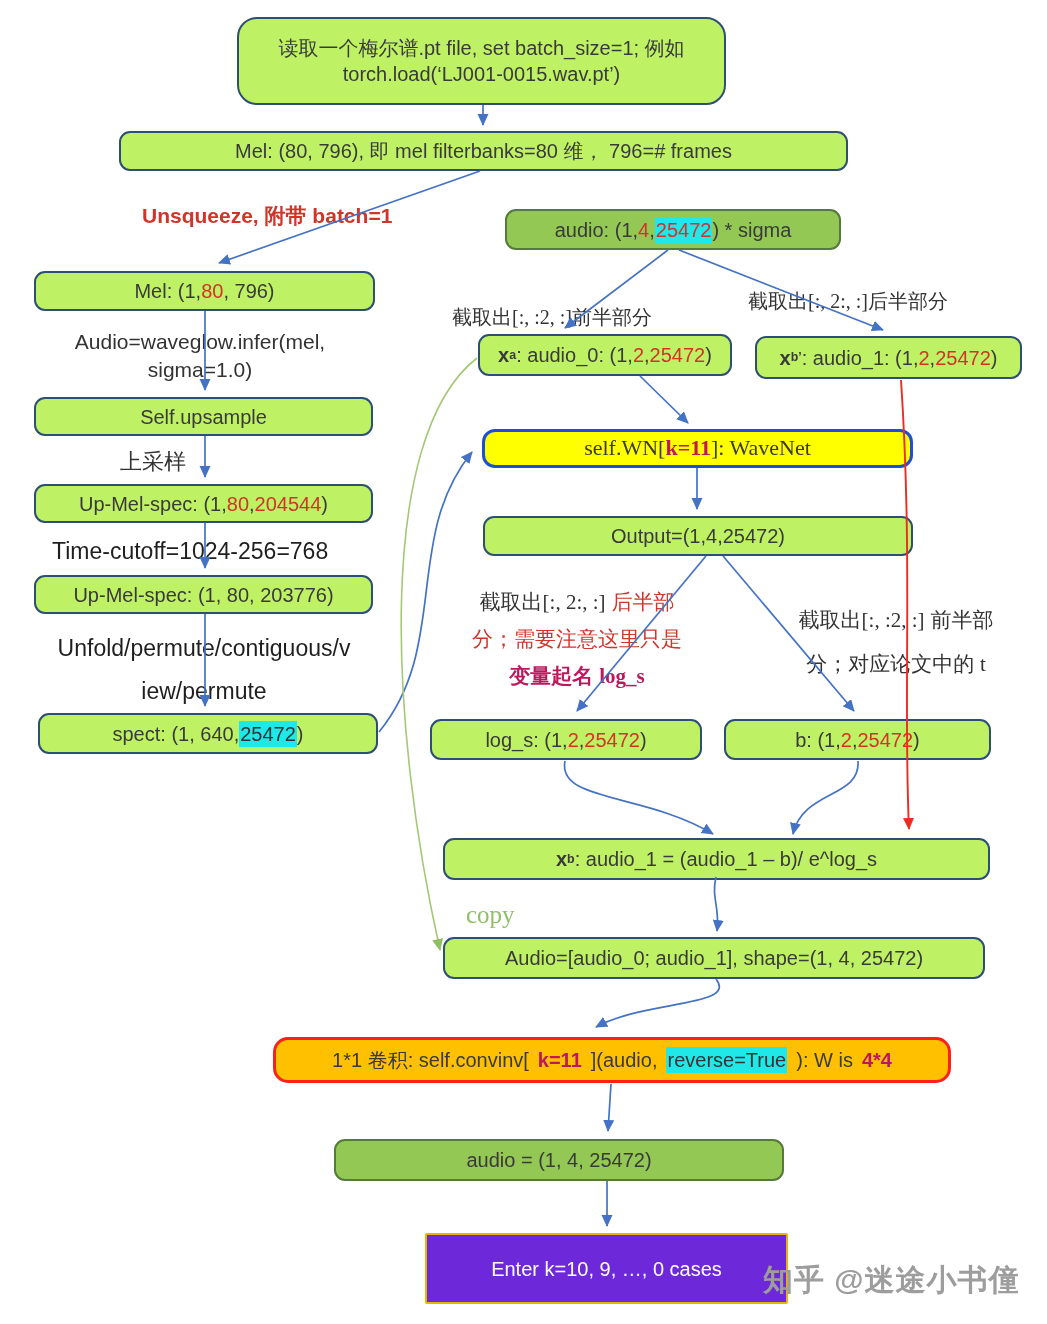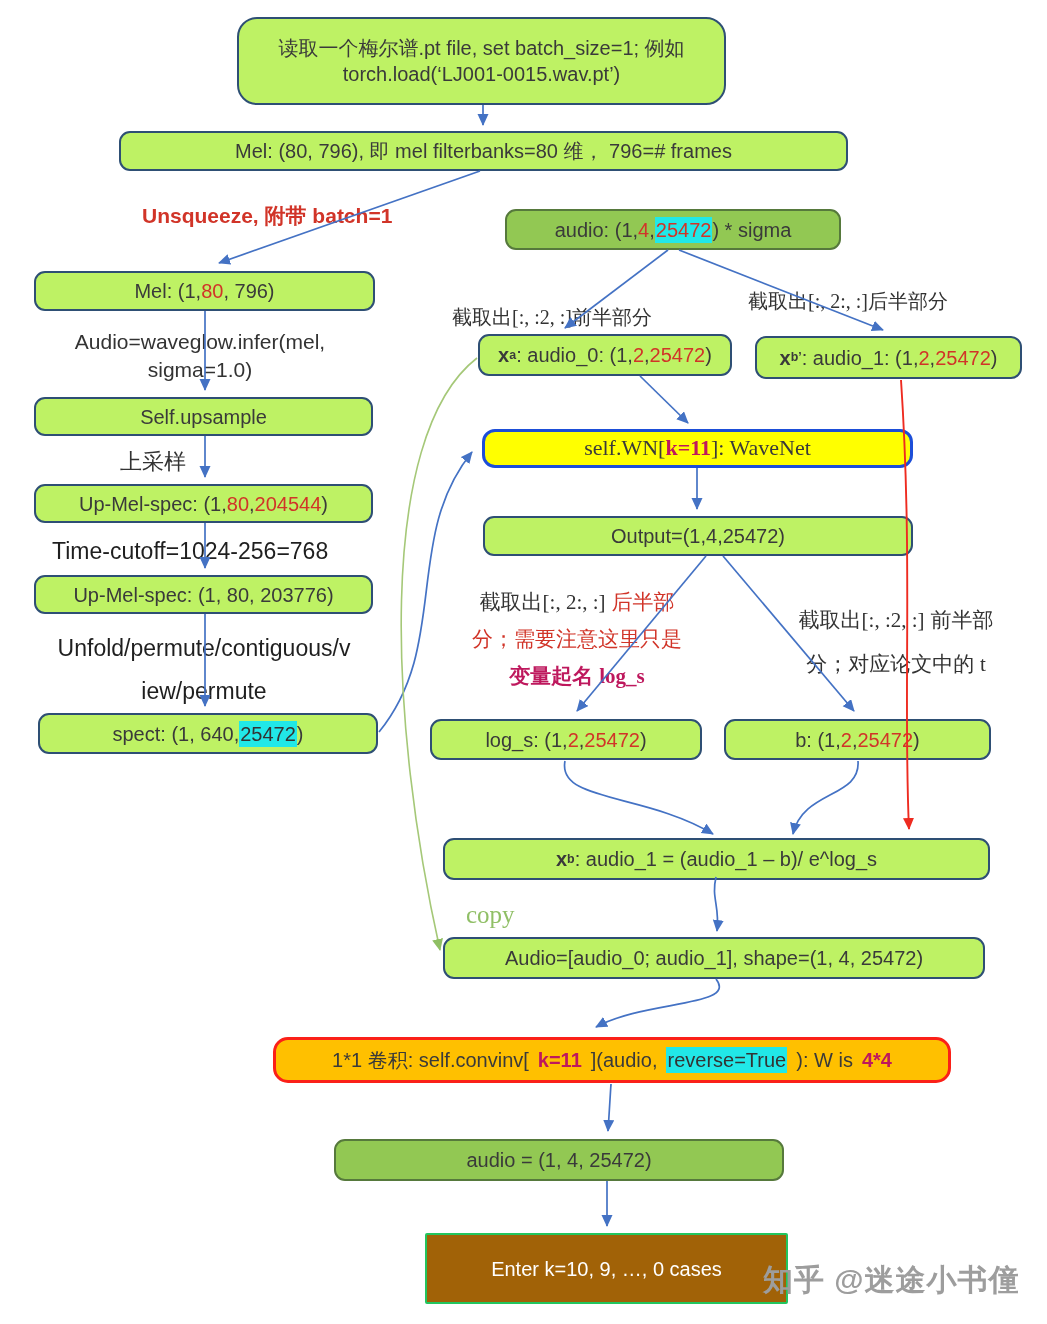--- a/index.html
+++ b/index.html
@@ -15,21 +15,21 @@
   }
   .label{
     position:absolute;font-size:21px;color:#333;white-space:pre-line;z-index:1;
   }
   .center{text-align:center;}
   .round-lg{border-radius:20px;}
   .green-box{background:#92c853;border-color:#56793c;}
   .yellow-box{background:#ffff00;border:3px solid #1d4ed8;border-radius:13px;
     font-family:"Liberation Serif","DejaVu Serif",serif;font-size:22px;}
   .orange-box{background:#ffc000;border:3px solid #fb2018;border-radius:15px;}
-  .blue-box{background:#a16207;border:2px solid #22c55e;border-radius:2px;color:#ffffff;}
+  .blue-box{background:#6d28d9;border:2px solid #eab308;border-radius:2px;color:#ffffff;}
   .red{color:#d13428;}
   .rb{color:#be185d;font-weight:bold;}
   .b{font-weight:bold;}
   .sub{font-size:0.62em;vertical-align:-0.3em;font-weight:bold;}
   .serif{font-family:"Liberation Serif","DejaVu Serif",serif;}
   .hlc{background:#21e8e8;color:#333;padding:0 1px;}
   .hlr{background:#21e8e8;color:#d13428;padding:0 1px;}
   .red-label{color:#d13428;font-weight:600;}
   .serif-label{font-family:Liberation Sans, sans-serif;color:#1f1f1f;font-size:23px;}
   .copy-label{font-family:"Liberation Serif","DejaVu Serif",serif;color:#90bf66;font-size:25px;}

